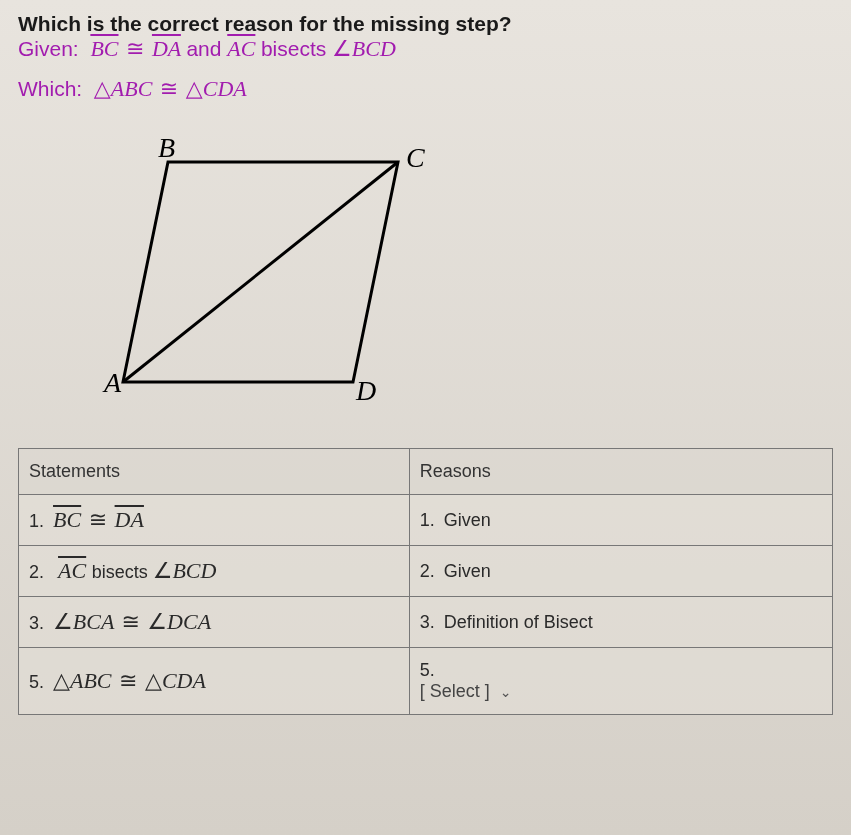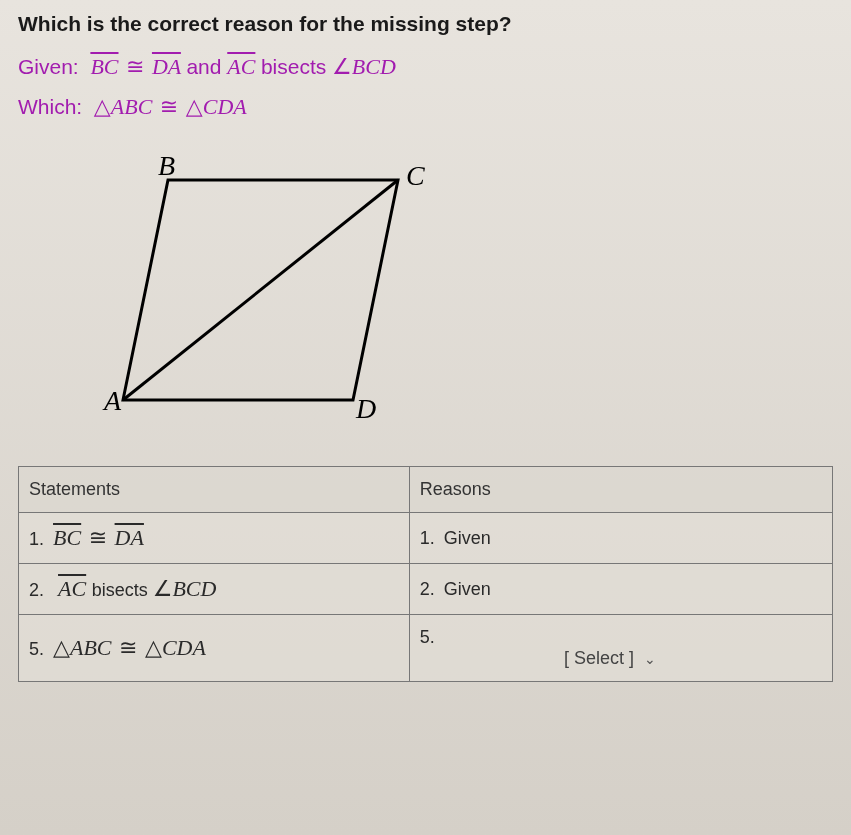--- a/index.html
+++ b/index.html
@@ -8,21 +8,20 @@
       background: linear-gradient(to bottom, #e8e4de 0%, #d5d0c8 100%);
       width: 851px;
       height: 835px;
       padding: 12px 18px;
       color: #2a2a2a;
       overflow: hidden;
     }
     .question {
       font-size: 21px;
       font-weight: 600;
-      margin-bottom: 18px;
       color: #1a1a1a;
     }
     .given, .prove {
       font-size: 21px;
       margin-bottom: 14px;
       color: #a21caf;
     }
     .given .label, .prove .label { font-weight: 400; }
     .math { font-family: 'Times New Roman', serif; font-style: italic; font-size: 22px; }
     .overline { text-decoration: overline; font-style: italic; }
@@ -50,21 +49,21 @@
       background: rgba(0,0,0,0.02);
     }
     .col-stmt { width: 48%; }
     .col-reason { width: 52%; }
     .rownum { margin-right: 4px; }
     .select-wrap {
       display: inline-flex;
       align-items: center;
       gap: 10px;
       width: calc(100% - 22px);
-      justify-content: center;
+      justify-content: flex-start;
     }
     .select-placeholder { color: #444; }
     .chevron { color: #555; font-size: 14px; }
     .angle::before { content: "∠"; font-style: normal; }
     .cong::before { content: "≅"; font-style: normal; padding: 0 2px; }
     .tri::before { content: "△"; font-style: normal; }
   </style>
 </head>
 <body>
 
@@ -130,20 +129,31 @@
       <span class="math">
         <span class="overline">AC</span>
       </span>
       <span> bisects </span>
       <span class="math"><span class="angle"></span><span>BCD</span></span>
     </td>
     <td><span class="rownum">2.</span> <span>Given</span></td>
   </tr>
   <tr>
     <td>
+      <span class="rownum">3.</span>
+      <span class="math">
+        <span class="angle"></span><span>BCA</span>
+        <span class="cong"></span>
+        <span class="angle"></span><span>DCA</span>
+      </span>
+    </td>
+    <td><span class="rownum">3.</span> <span>Definition of Bisect</span></td>
+  </tr>
+  <tr>
+    <td>
       <span class="rownum">5.</span>
       <span class="math">
         <span class="tri"></span><span>ABC</span>
         <span class="cong"></span>
         <span class="tri"></span><span>CDA</span>
       </span>
     </td>
     <td>
       <span class="rownum">5.</span>
       <span class="select-wrap">

